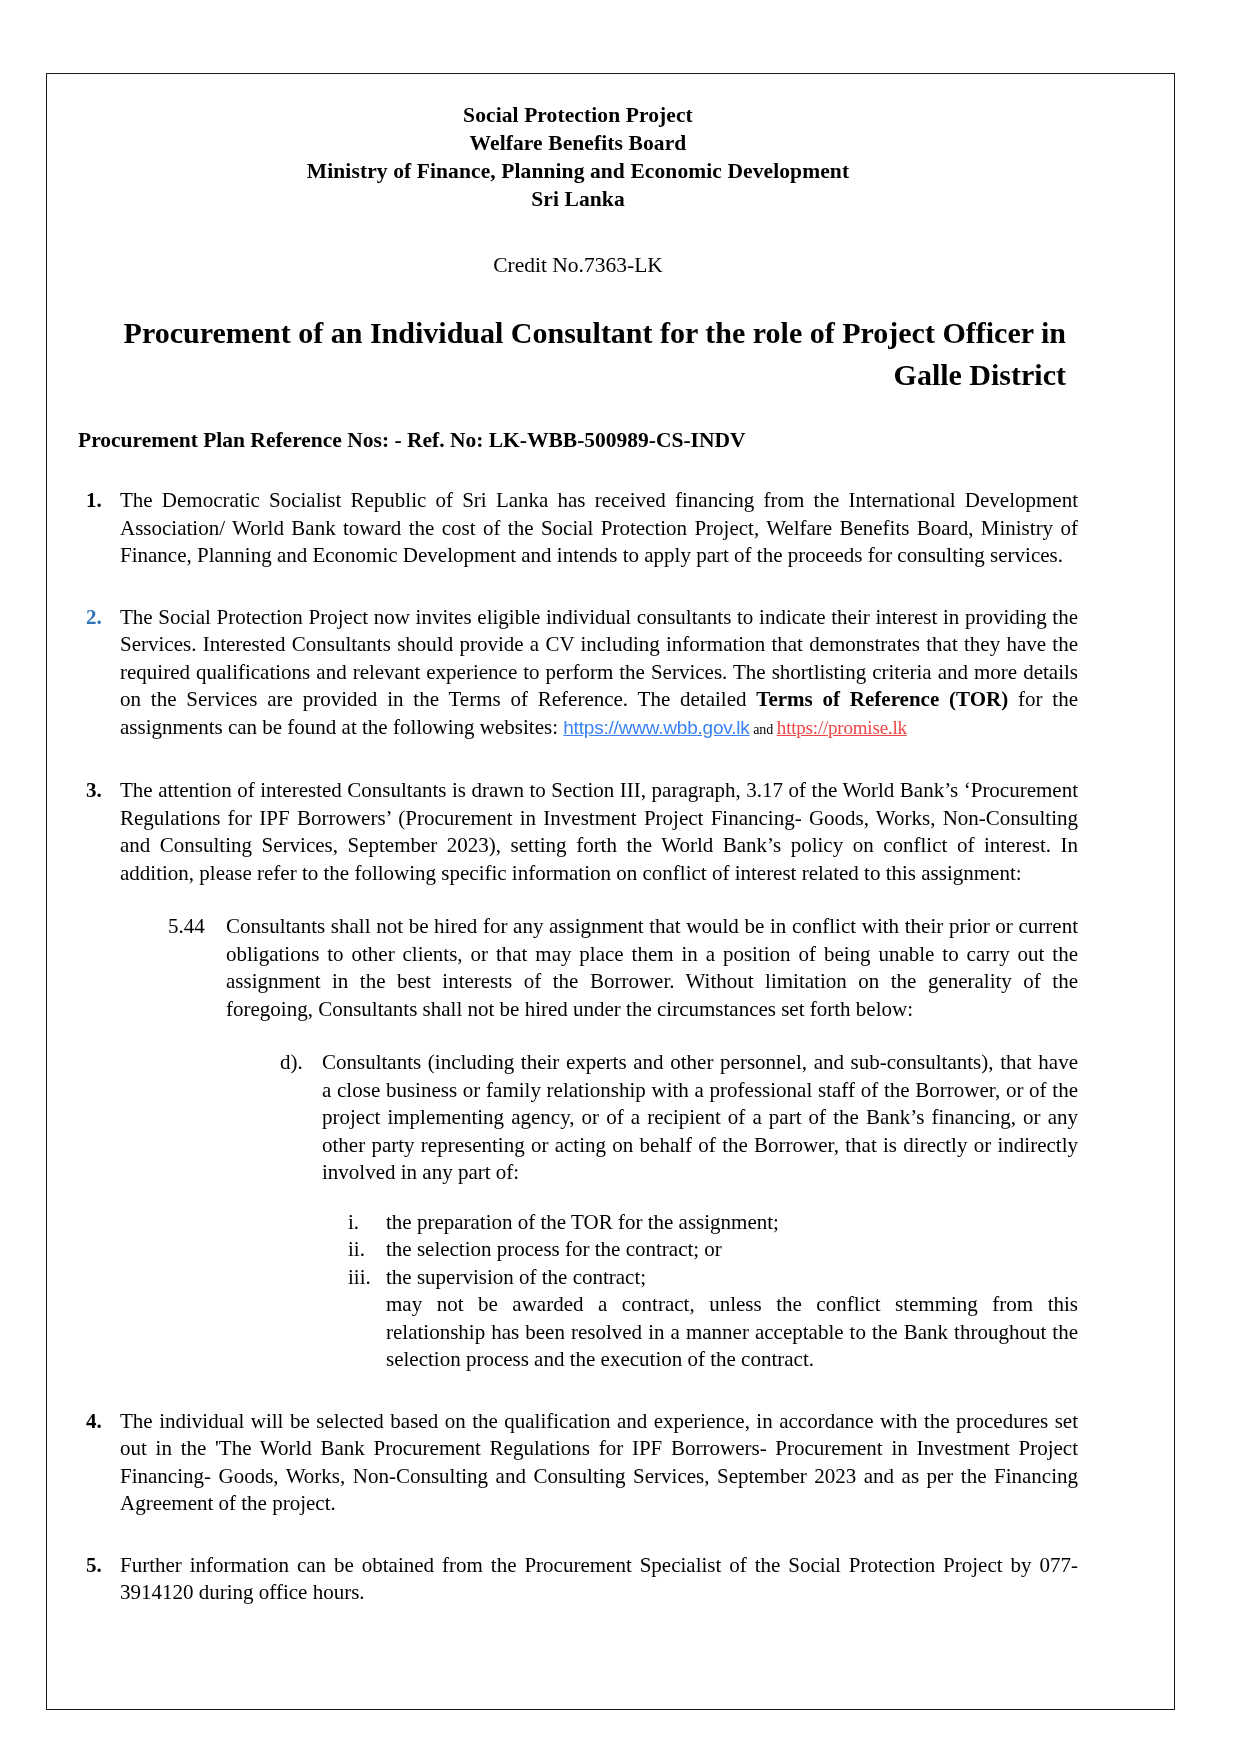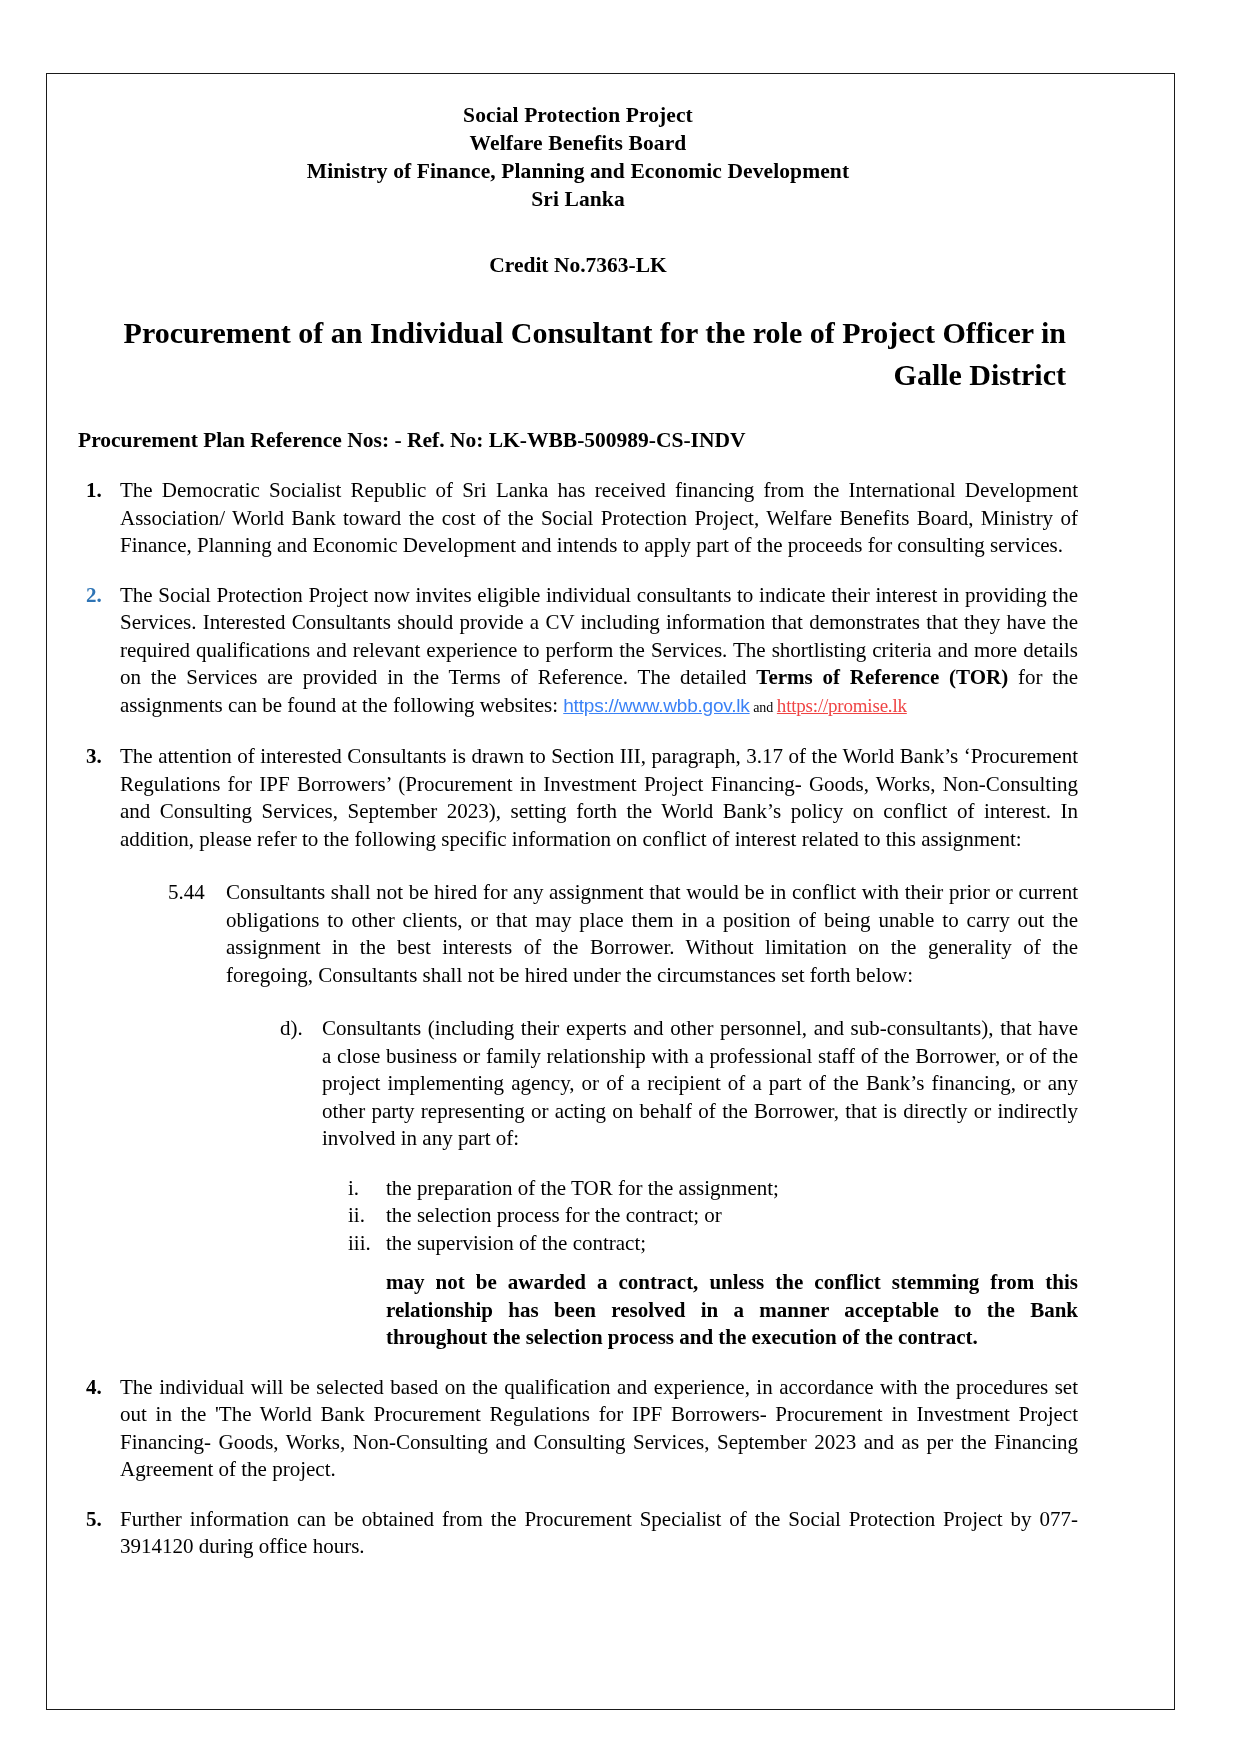--- a/index.html
+++ b/index.html
@@ -39,21 +39,21 @@
     text-align: center;
     font-weight: bold;
     font-size: 21.5px;
     line-height: 28px;
     letter-spacing: 0.1px;
   }
   .hdr-line { display: block; }
 
   .credit {
     text-align: center;
-    font-weight: bold;
+    font-weight: normal;
     font-size: 21.5px;
     margin-top: 40px;
   }
 
   .doc-title {
     text-align: right;
     font-weight: bold;
     font-size: 30px;
     line-height: 42px;
     margin-top: 34px;
@@ -84,21 +84,21 @@
   ol.main-list > li > .num {
     position: absolute;
     left: 8px;
     top: 0;
     font-weight: bold;
     font-size: 21px;
     width: 28px;
   }
   .num-blue { color: #2e74b5; }
 
-  .p-text { display: block; }
+  .p-text { display: block; margin-top: 34px; }
 
   b.bold { font-weight: bold; }
 
   a.link {
     color: #3b82f6;
     text-decoration: underline;
     font-family: Liberation Sans, sans-serif;
     font-size: 19px;
     letter-spacing: -0.2px;
   }
@@ -160,21 +160,21 @@
     top: 0;
     width: 30px;
     text-align: left;
   }
   .roman-tail {
     margin-left: 38px;
     text-align: justify;
     line-height: 27.5px;
   }
 
-  .after-roman { margin-top: 12px; font-weight: bold; }
+  .after-roman { margin-top: 0; }
 </style>
 </head>
 <body>
 
 <div class="page-frame"></div>
 
 <div class="page-body">
 
   <div class="hdr">
     <span class="hdr-line">Social Protection Project</span>

